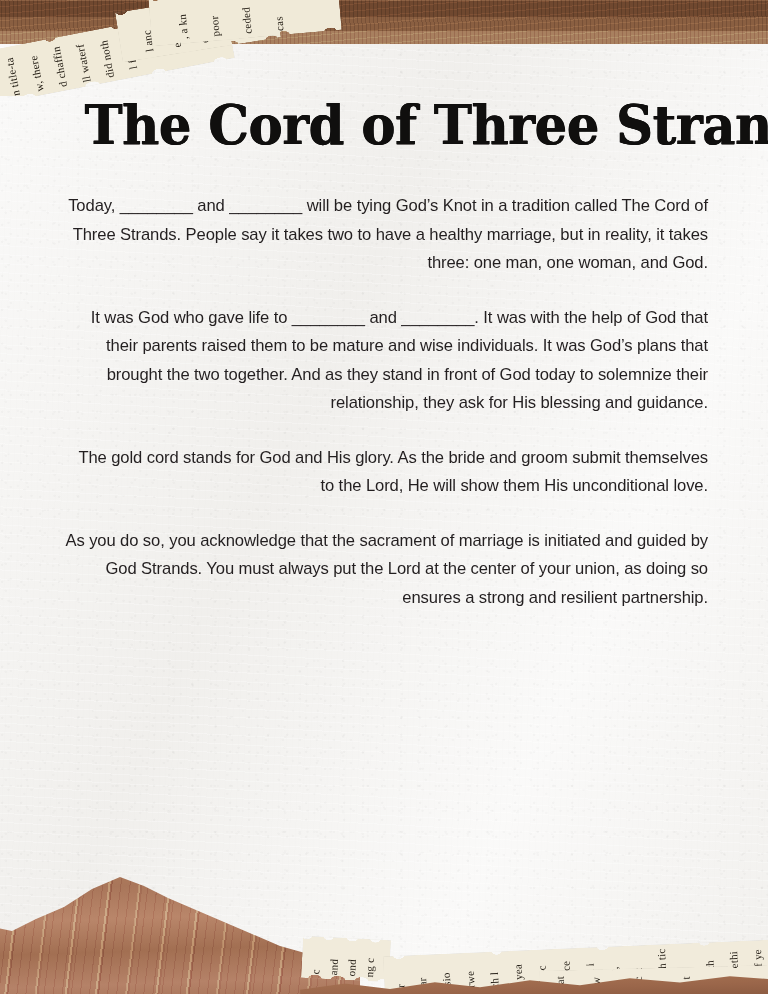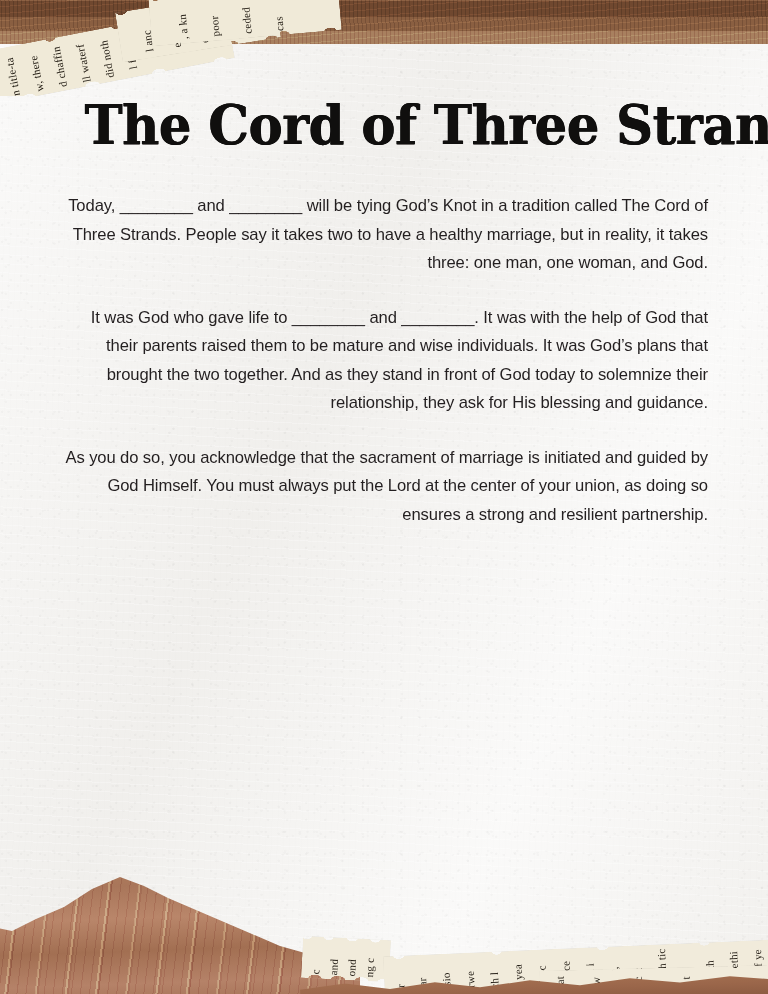--- a/index.html
+++ b/index.html
@@ -267,21 +267,22 @@
     </div>
 
   </div>
 
   <div class="doc-body">
 
     <h1 class="doc-title">The Cord of Three Strands</h1>
 
     <p class="doc-para">Today, ________ and ________ will be tying God’s Knot in a tradition called The Cord of Three Strands. People say it takes two to have a healthy marriage, but in reality, it takes three: one man, one woman, and God.</p>
     <p class="doc-para">It was God who gave life to ________ and ________. It was with the help of God that their parents raised them to be mature and wise individuals. It was God’s plans that brought the two together. And as they stand in front of God today to solemnize their relationship, they ask for His blessing and guidance.</p>
-    <p class="doc-para">As you do so, you acknowledge that the sacrament of marriage is initiated and guided by God Himself. You must always put the Lord at the center of your union, as doing so ensures a strong and resilient partnership.</p>
+    <p class="doc-para">The gold cord stands for God and His glory. As the bride and groom submit themselves to the Lord, He will show them His unconditional love.</p>
+    <p class="doc-para">As you do so, you acknowledge that the sacrament of marriage is initiated and guided by God Strands. You must always put the Lord at the center of your union, as doing so ensures a strong and resilient partnership.</p>
 
   </div>
 
   <div class="collage-bottom">
 
     <div class="kraft-mass"></div>
 
     <div class="news-strip-b torn" style="left:302px; top:74px; width:88px; height:42px; transform:rotate(3deg);">
       <div class="news-text" style="position:absolute; left:8px; top:38px;">c</div>
       <div class="news-text" style="position:absolute; left:26px; top:38px;">and</div>

